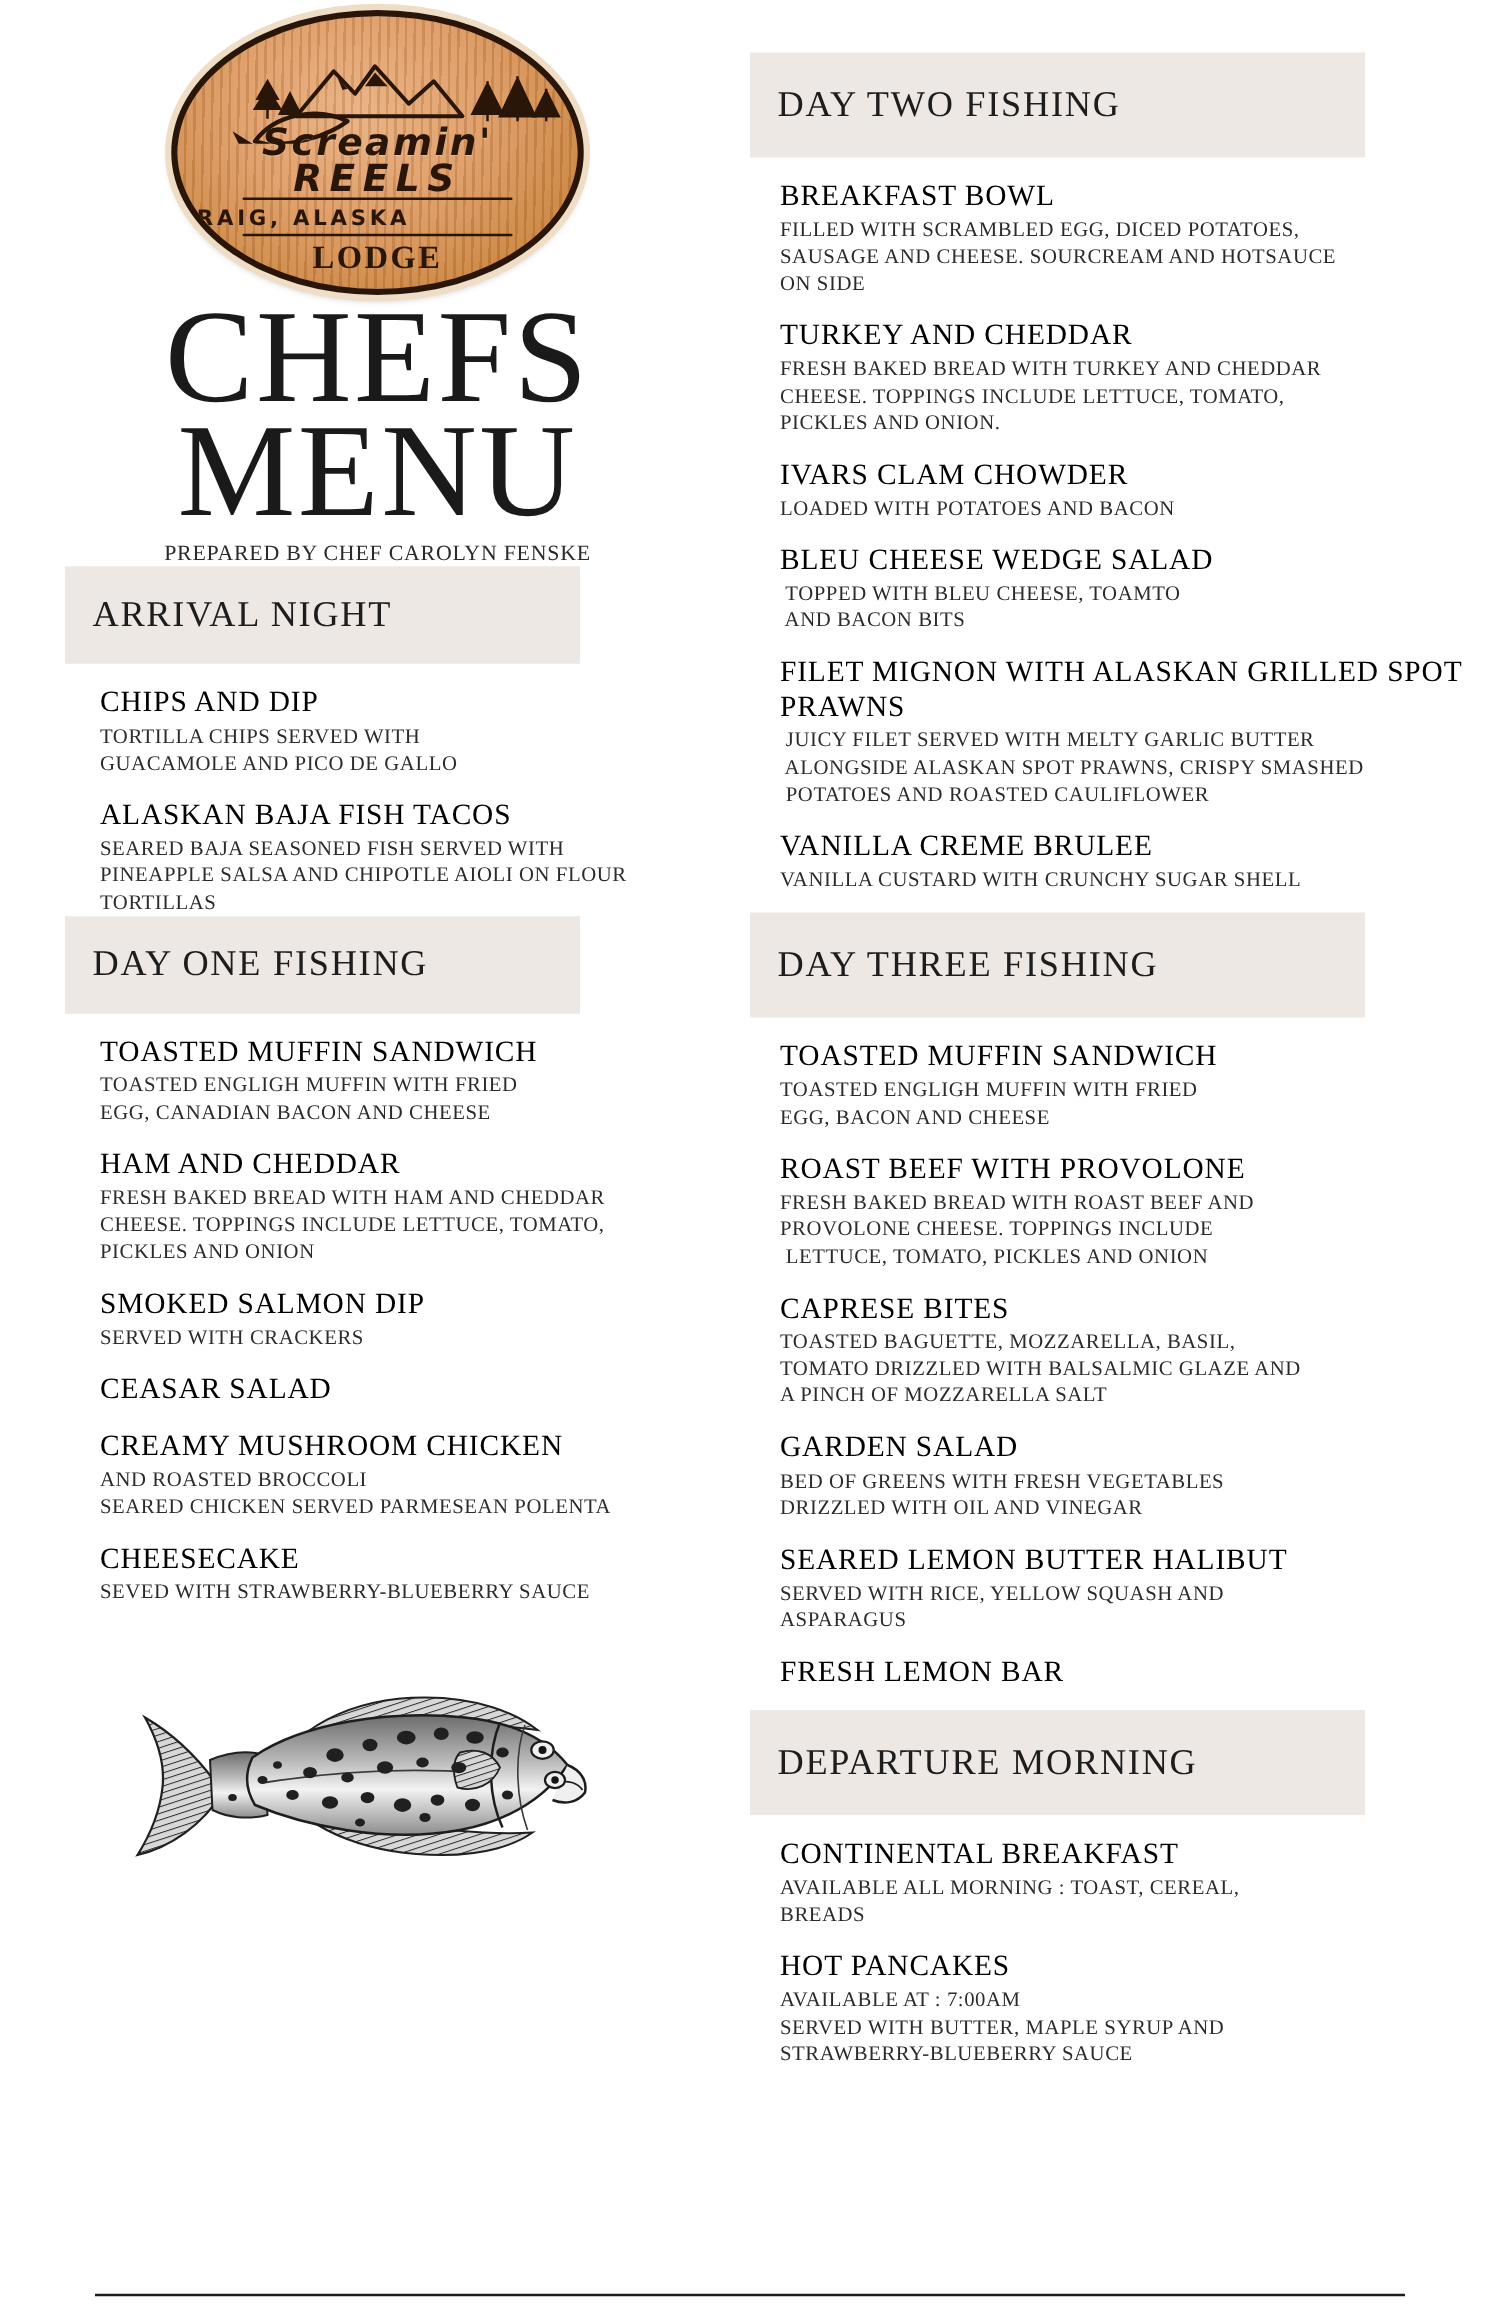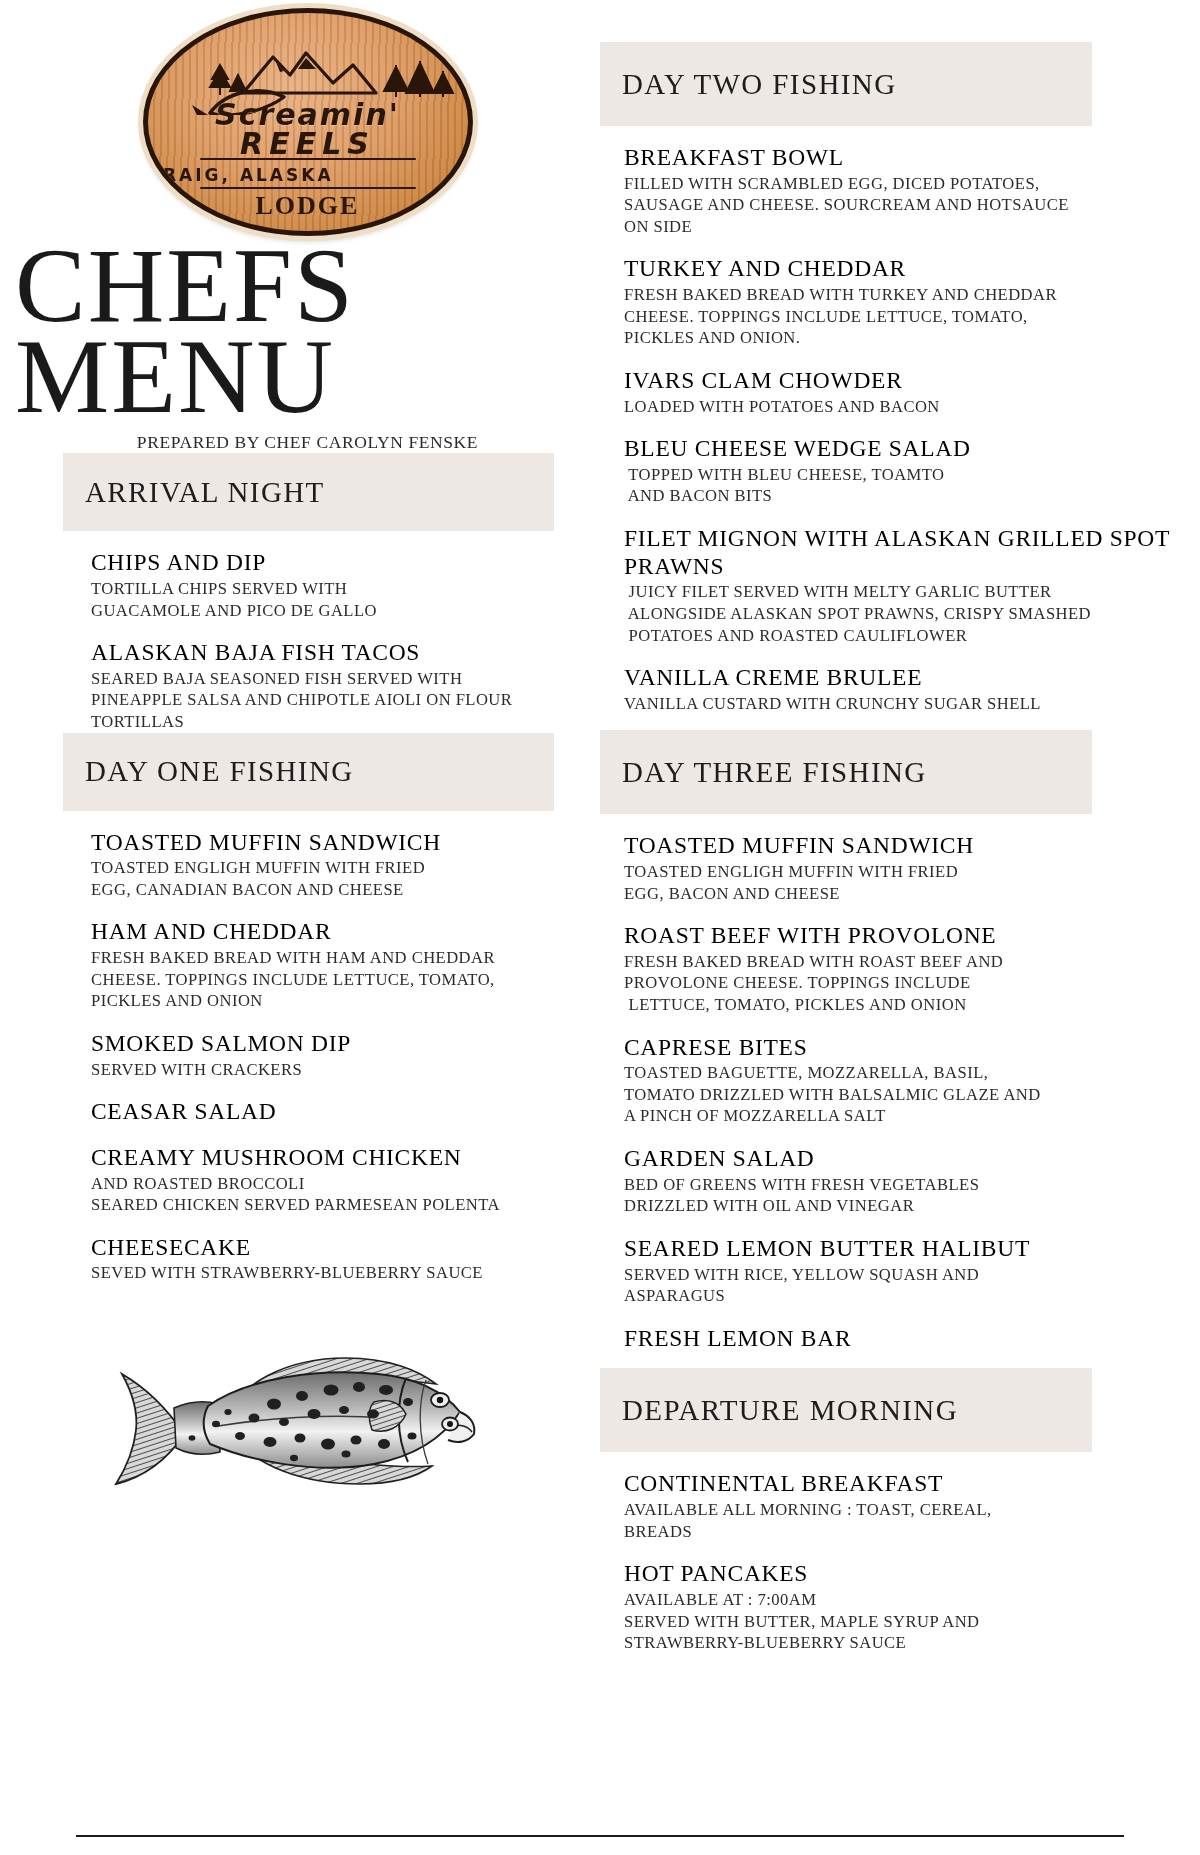--- a/index.html
+++ b/index.html
@@ -10,21 +10,21 @@
     background: #ffffff;
     font-family: "Liberation Serif", "DejaVu Serif", serif;
     color: #1b1b1b;
     overflow: hidden;
     position: relative;
   }
 
   .page { position: relative; width: 1200px; height: 1855px; padding: 0; }
 
   .cols { display: flex; align-items: flex-start; }
-  .col-left { width: 600px; padding-left: 15px; }
+  .col-left { width: 600px; padding-left: 4px; }
   .col-right { width: 600px; padding-top: 26px; }
 
   
   .logo-wrap { width: 100%; display: flex; justify-content: center; padding-top: 8px; }
   .logo-oval {
     width: 330px; height: 228px; border-radius: 50%;
     background: radial-gradient(ellipse at 45% 35%, #e8b083 0%, #dd9b66 40%, #c9833f 75%, #b3712f 100%);
     border: 5px solid #2a1608;
     box-shadow: 0 0 0 5px #f0ddc6, 0 3px 7px rgba(0,0,0,0.35);
     position: relative; overflow: hidden;
@@ -54,42 +54,42 @@
   }
   .lg-txt4 {
     position:absolute; top:178px; left:0; right:0; text-align:center;
     font-family: "Liberation Serif", serif; font-weight:700;
     font-size:26px; letter-spacing:2px; color:#2a1608;
   }
   .lg-rule { position:absolute; left:52px; right:52px; height:2px; background:#2a1608; border-radius:2px; }
 
   
   .big-title {
-    text-align:left; font-family:"Liberation Serif","DejaVu Serif",serif;
+    text-align:center; font-family:"Liberation Serif","DejaVu Serif",serif;
     font-weight:400; font-size:106px; line-height:0.86;
     letter-spacing:2px; color:#1a1a1a; margin:4px 0 0 0;
   }
   .big-title .l2 { display:block; }
   .subtitle {
     text-align:center; font-size:17.5px; letter-spacing:0.6px;
     color:#2a2a2a; margin-top:10px; font-weight:400;
   }
 
   
   .band {
     background:#ede8e4;
     display:flex; align-items:center;
     padding-left:22px;
   }
   .band-title {
     font-size:29px; letter-spacing:1.4px; font-weight:400; color:#1d1d1d;
   }
 
   
-  .col-left .band { width: 491px; height: 78px; margin-left: 48px; }
+  .col-left .band { width: 412px; height: 78px; margin-left: 48px; }
   .col-right .band { width: 492px; height: 84px; margin-top: 16px; }
 
   
   .items-left { padding-left: 76px; padding-right: 24px; }
   .items-right { padding-left: 24px; padding-right: 24px; }
 
   .item { margin-top: 18px; }
   .item-name {
     font-size: 23.5px; letter-spacing: 0.7px; line-height: 1.18; color:#000000;
   }

